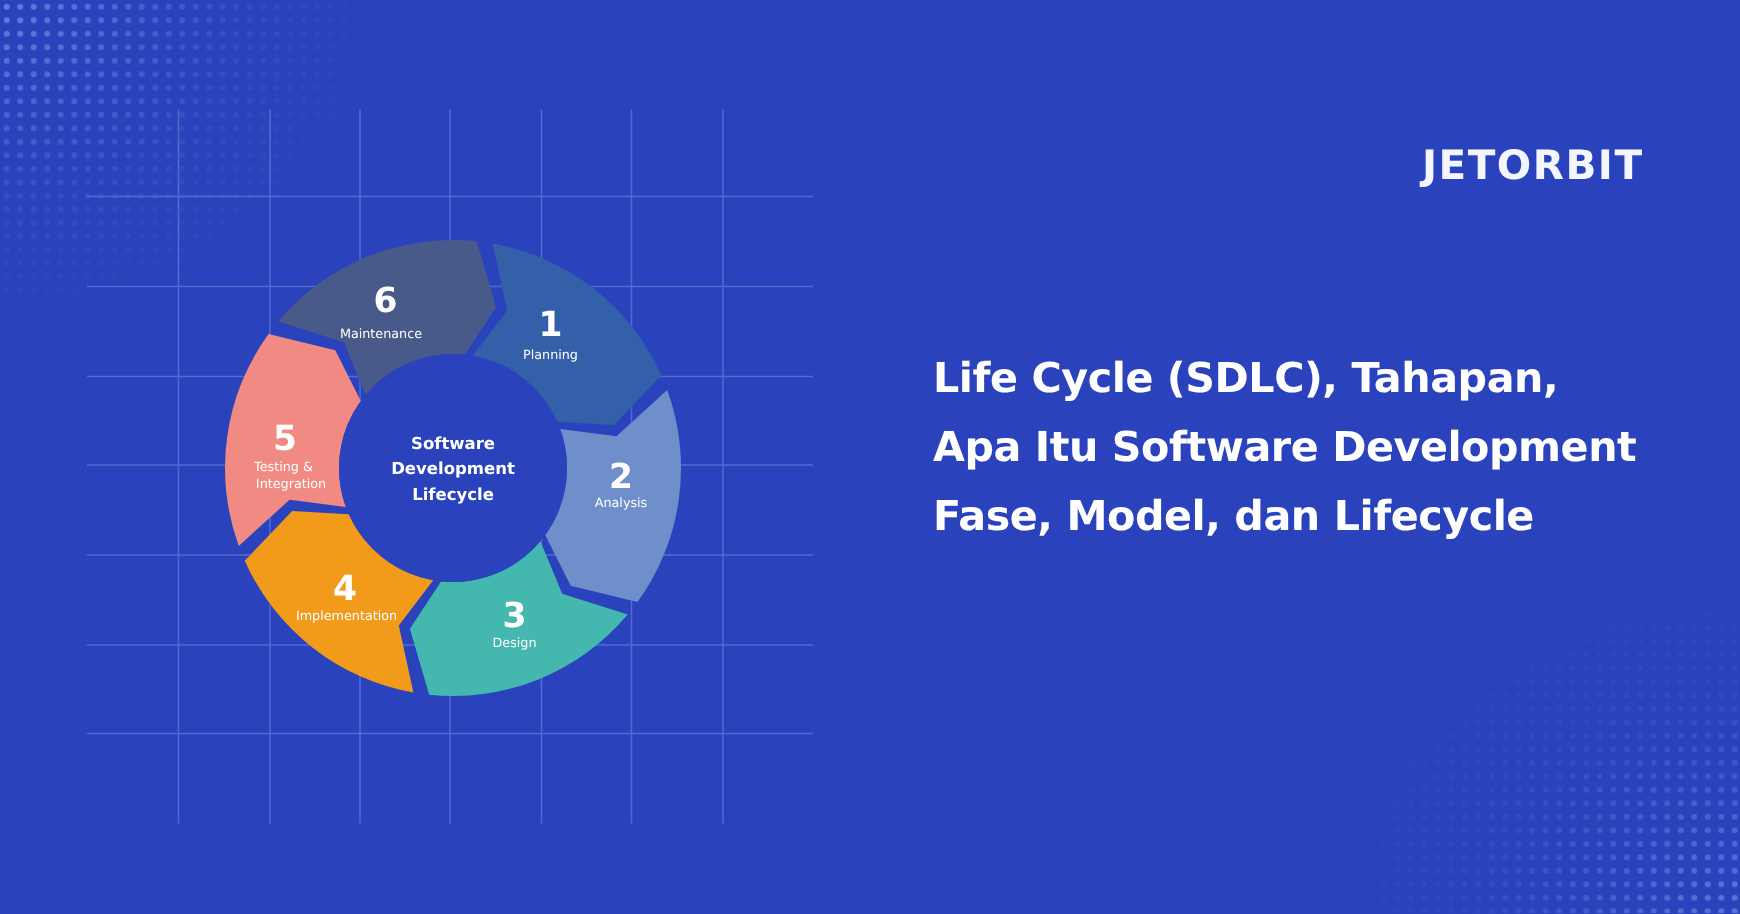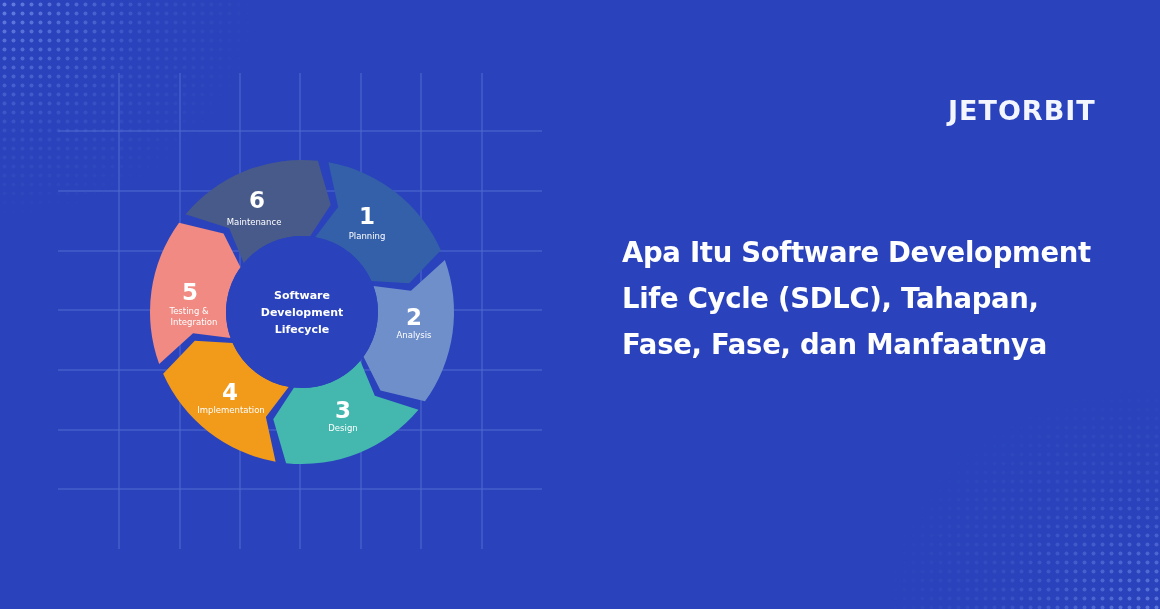--- a/index.html
+++ b/index.html
@@ -120,16 +120,16 @@
   </g>
   <g>
     <text class="seg-num" text-anchor="middle" x="257" y="208">6</text>
     <text class="seg-label" text-anchor="middle" x="254" y="225">Maintenance</text>
   </g>
 </svg>
 
 <div class="logo">JETORBIT</div>
 
 <div class="headline">
+  <div>Life Cycle (SDLC), Tahapan,</div>
   <div>Apa Itu Software Development</div>
-  <div>Life Cycle (SDLC), Tahapan,</div>
-  <div>Fase, Fase, dan Manfaatnya</div>
+  <div>Fase, Model, dan Lifecycle</div>
 </div>
 
 </body></html>

